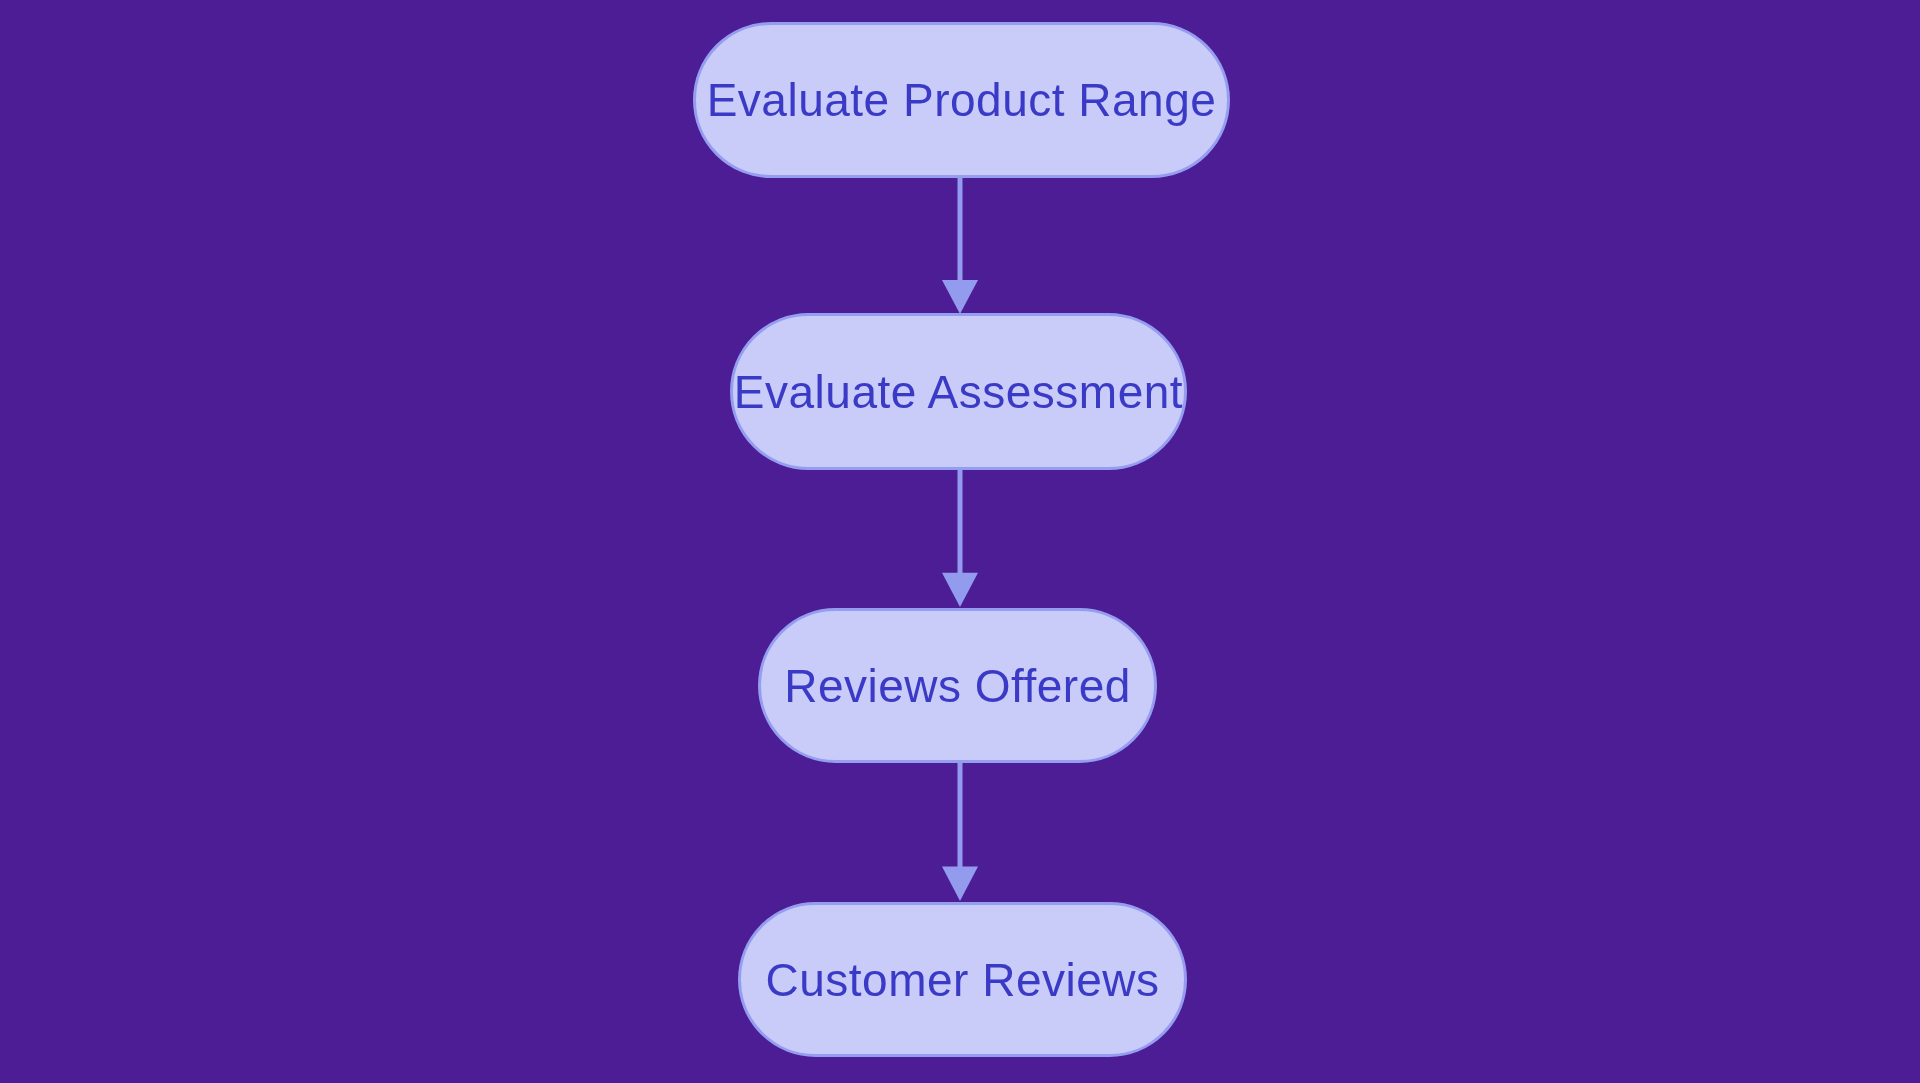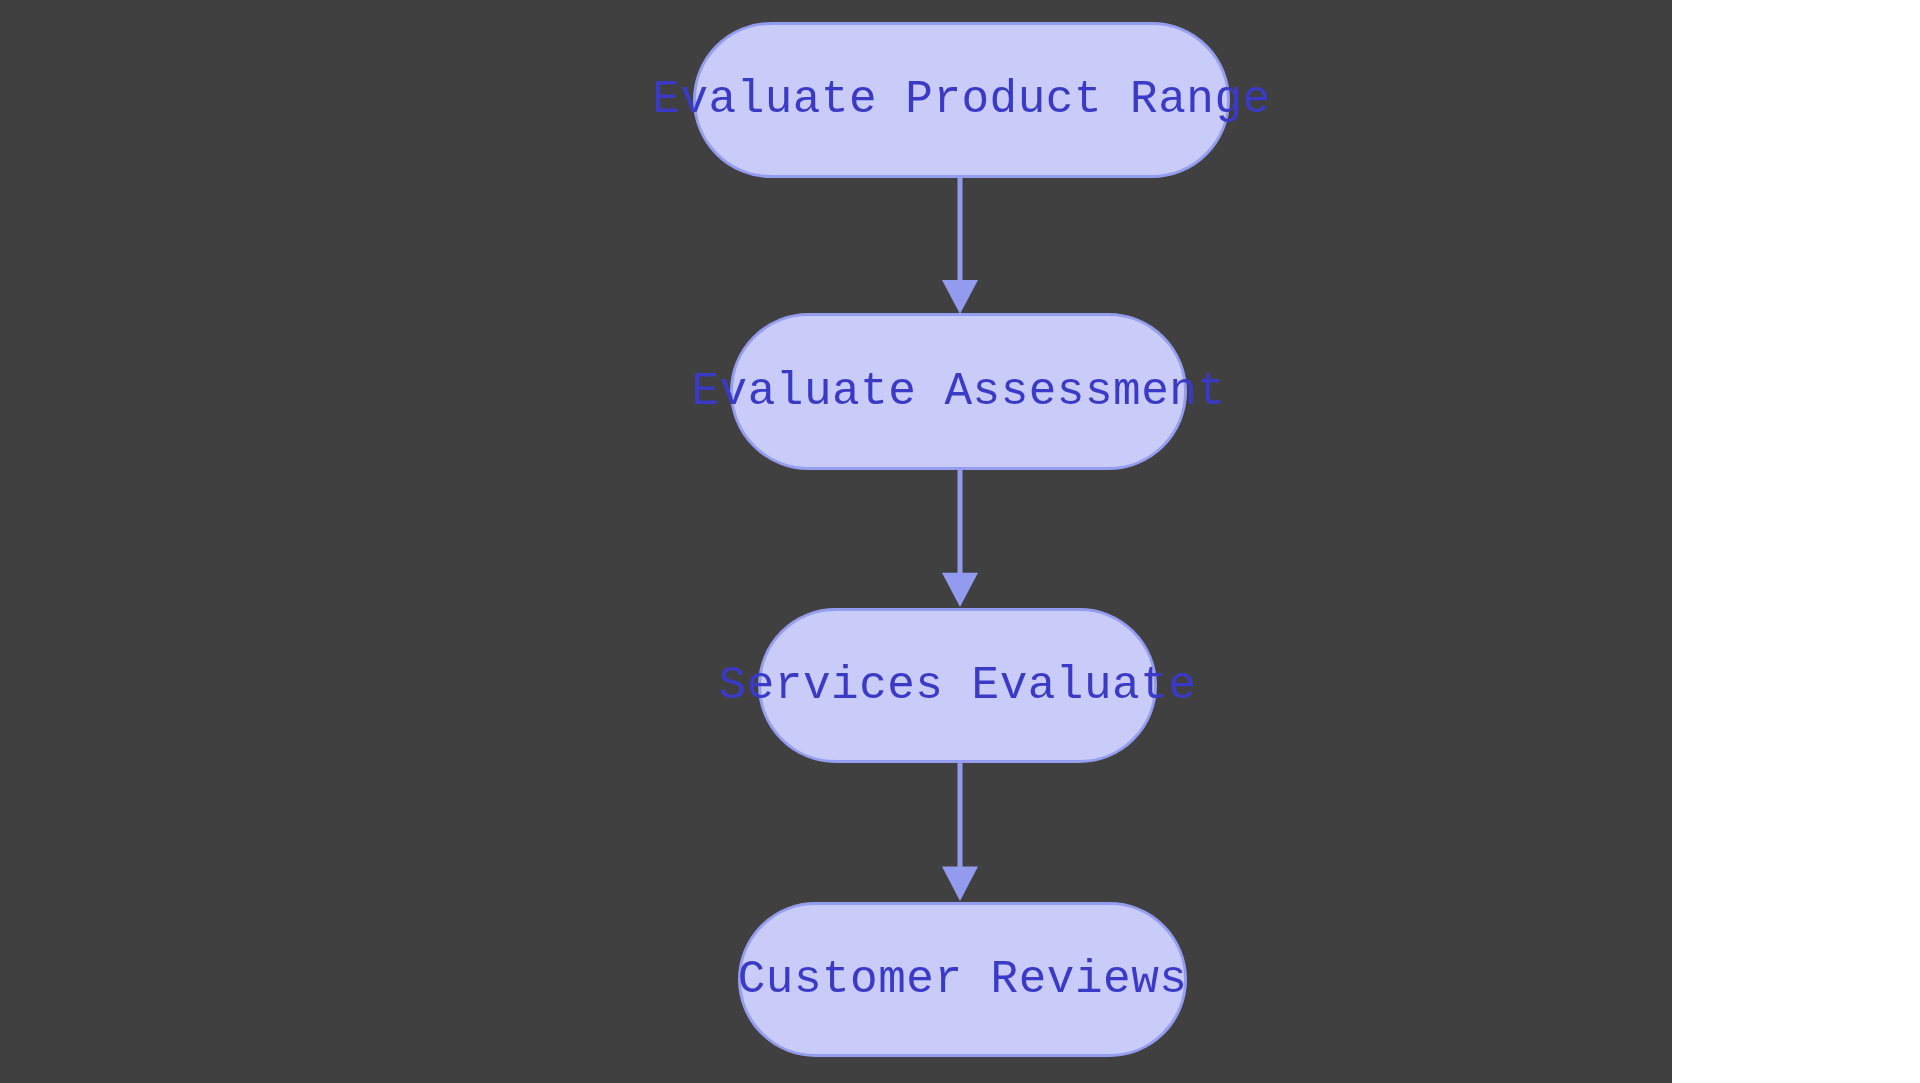--- a/index.html
+++ b/index.html
@@ -2,25 +2,25 @@
 <html><head>
 <meta charset="utf-8">
 <style>
   html, body {
     margin: 0;
     padding: 0;
     background: #ffffff;
   }
   .canvas {
     position: relative;
-    width: 1672px;
+    width: 1920px;
     height: 1083px;
-    background: #404040;
+    background: #4c1d95;
     overflow: hidden;
-    font-family: Liberation Mono, monospace;
+    font-family: Liberation Sans, sans-serif;
   }
   .flow-node {
     position: absolute;
     box-sizing: border-box;
     background-color: #c9cbf8;
     border: 3px solid #959df1;
     border-radius: 80px;
     color: #3a3ac6;
     font-size: 46px;
     font-weight: 400;
@@ -57,21 +57,21 @@
     <polygon points="2,102 38,102 20,136" fill="#939bee"></polygon>
   </svg>
 
   <div class="flow-node node-2" style="background-color: rgb(201, 203, 248); border-color: rgb(149, 157, 241); color: rgb(58, 58, 198);">Evaluate Assessment</div>
 
   <svg class="flow-arrow arrow-2" viewBox="0 0 40 136" preserveAspectRatio="none">
     <line x1="20" y1="0" x2="20" y2="106" stroke="#939bee" stroke-width="5"></line>
     <polygon points="2,102 38,102 20,136" fill="#939bee"></polygon>
   </svg>
 
-  <div class="flow-node node-3" style="background-color: rgb(201, 203, 248); border-color: rgb(149, 157, 241); color: rgb(58, 58, 198);">Services Evaluate</div>
+  <div class="flow-node node-3" style="background-color: rgb(201, 203, 248); border-color: rgb(149, 157, 241); color: rgb(58, 58, 198);">Reviews Offered</div>
 
   <svg class="flow-arrow arrow-3" viewBox="0 0 40 136" preserveAspectRatio="none">
     <line x1="20" y1="0" x2="20" y2="106" stroke="#939bee" stroke-width="5"></line>
     <polygon points="2,102 38,102 20,136" fill="#939bee"></polygon>
   </svg>
 
   <div class="flow-node node-4" style="background-color: rgb(201, 203, 248); border-color: rgb(149, 157, 241); color: rgb(58, 58, 198);">Customer Reviews</div>
 
 </div>
 

